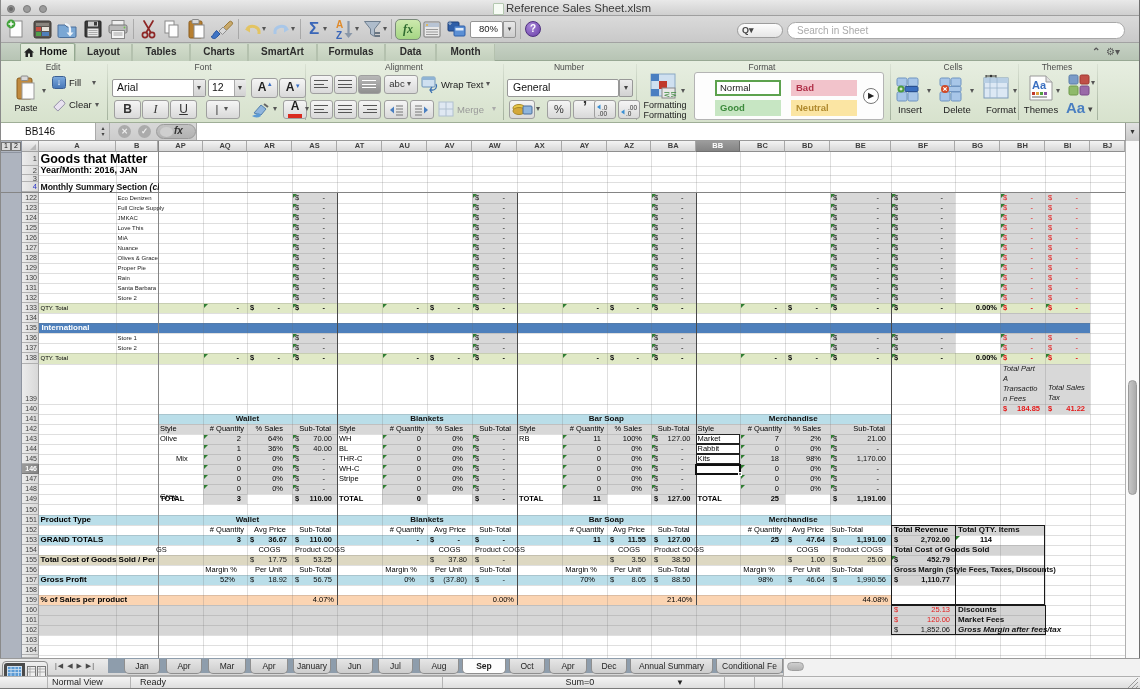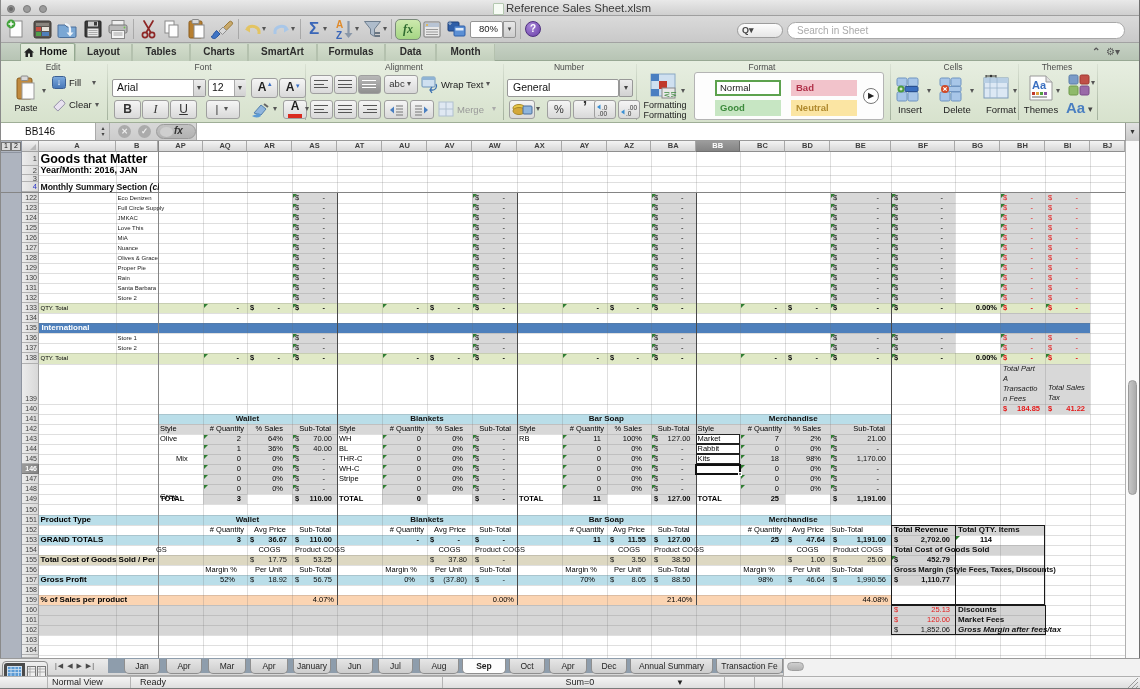--- a/index.html
+++ b/index.html
@@ -1362,21 +1362,21 @@
 <div style="position:absolute;left:462px;top:659px;width:44px;height:14px;font-size:8.5px;color:#1f1f1f;text-align:center;line-height:14px;font-weight:bold;white-space:nowrap;overflow:hidden;">Sep</div>
 <div style="position:absolute;left:509px;top:659px;width:36px;height:15px;background:linear-gradient(#e6e6e6,#cdcdcd);border:1px solid #8f8f8f;border-top:none;border-radius:0 0 5px 5px;box-sizing:border-box;"></div>
 <div style="position:absolute;left:509px;top:659px;width:36px;height:14px;font-size:8.5px;color:#1f1f1f;text-align:center;line-height:14px;font-weight:normal;white-space:nowrap;overflow:hidden;">Oct</div>
 <div style="position:absolute;left:549px;top:659px;width:38px;height:15px;background:linear-gradient(#e6e6e6,#cdcdcd);border:1px solid #8f8f8f;border-top:none;border-radius:0 0 5px 5px;box-sizing:border-box;"></div>
 <div style="position:absolute;left:549px;top:659px;width:38px;height:14px;font-size:8.5px;color:#1f1f1f;text-align:center;line-height:14px;font-weight:normal;white-space:nowrap;overflow:hidden;">Apr</div>
 <div style="position:absolute;left:591px;top:659px;width:36px;height:15px;background:linear-gradient(#e6e6e6,#cdcdcd);border:1px solid #8f8f8f;border-top:none;border-radius:0 0 5px 5px;box-sizing:border-box;"></div>
 <div style="position:absolute;left:591px;top:659px;width:36px;height:14px;font-size:8.5px;color:#1f1f1f;text-align:center;line-height:14px;font-weight:normal;white-space:nowrap;overflow:hidden;">Dec</div>
 <div style="position:absolute;left:630px;top:659px;width:83px;height:15px;background:linear-gradient(#e6e6e6,#cdcdcd);border:1px solid #8f8f8f;border-top:none;border-radius:0 0 5px 5px;box-sizing:border-box;"></div>
 <div style="position:absolute;left:630px;top:659px;width:83px;height:14px;font-size:8.5px;color:#1f1f1f;text-align:center;line-height:14px;font-weight:normal;white-space:nowrap;overflow:hidden;">Annual Summary</div>
 <div style="position:absolute;left:716px;top:659px;width:67px;height:15px;background:linear-gradient(#e6e6e6,#cdcdcd);border:1px solid #8f8f8f;border-top:none;border-radius:0 0 5px 5px;box-sizing:border-box;"></div>
-<div style="position:absolute;left:716px;top:659px;width:67px;height:14px;font-size:8.5px;color:#1f1f1f;text-align:center;line-height:14px;font-weight:normal;white-space:nowrap;overflow:hidden;">Transaction Fe</div>
+<div style="position:absolute;left:716px;top:659px;width:67px;height:14px;font-size:8.5px;color:#1f1f1f;text-align:center;line-height:14px;font-weight:normal;white-space:nowrap;overflow:hidden;">Conditional Fe</div>
 <div style="position:absolute;left:783px;top:658px;width:357px;height:18px;background:#f2f2f2;border-left:1px solid #aaa;border-top:1px solid #9a9a9a;box-sizing:border-box;"></div>
 <div style="position:absolute;left:787px;top:662px;width:17px;height:9px;background:linear-gradient(#cfcfcf,#b2b2b2);border-radius:4.5px;border:1px solid #9f9f9f;box-sizing:border-box;"></div>
 <div style="position:absolute;left:2px;top:661px;width:46px;height:21px;background:linear-gradient(#f0f0f0,#cfcfcf);border:1px solid #8f8f8f;border-radius:4px;box-sizing:border-box;"></div>
 <div style="position:absolute;left:4px;top:663px;width:21px;height:17px;background:#4a4a4a;border-radius:3px 0 0 3px;"></div>
 <svg style="position:absolute;left:7px;top:666px;" width="15" height="11" viewBox="0 0 15 11">
     <rect x="0.5" y="0.5" width="14" height="10" fill="#5b9bd5" stroke="#cfe0f0"></rect>
     <path d="M0.5 3.5h14M0.5 6.5h14M4 0.5v10M8 0.5v10M11.5 0.5v10" stroke="#cfe0f0" stroke-width="0.8"></path>
   </svg>
 <svg style="position:absolute;left:27px;top:666px;" width="19" height="11" viewBox="0 0 19 11">
     <rect x="0.5" y="0.5" width="8" height="10" fill="#efefef" stroke="#777"></rect>

